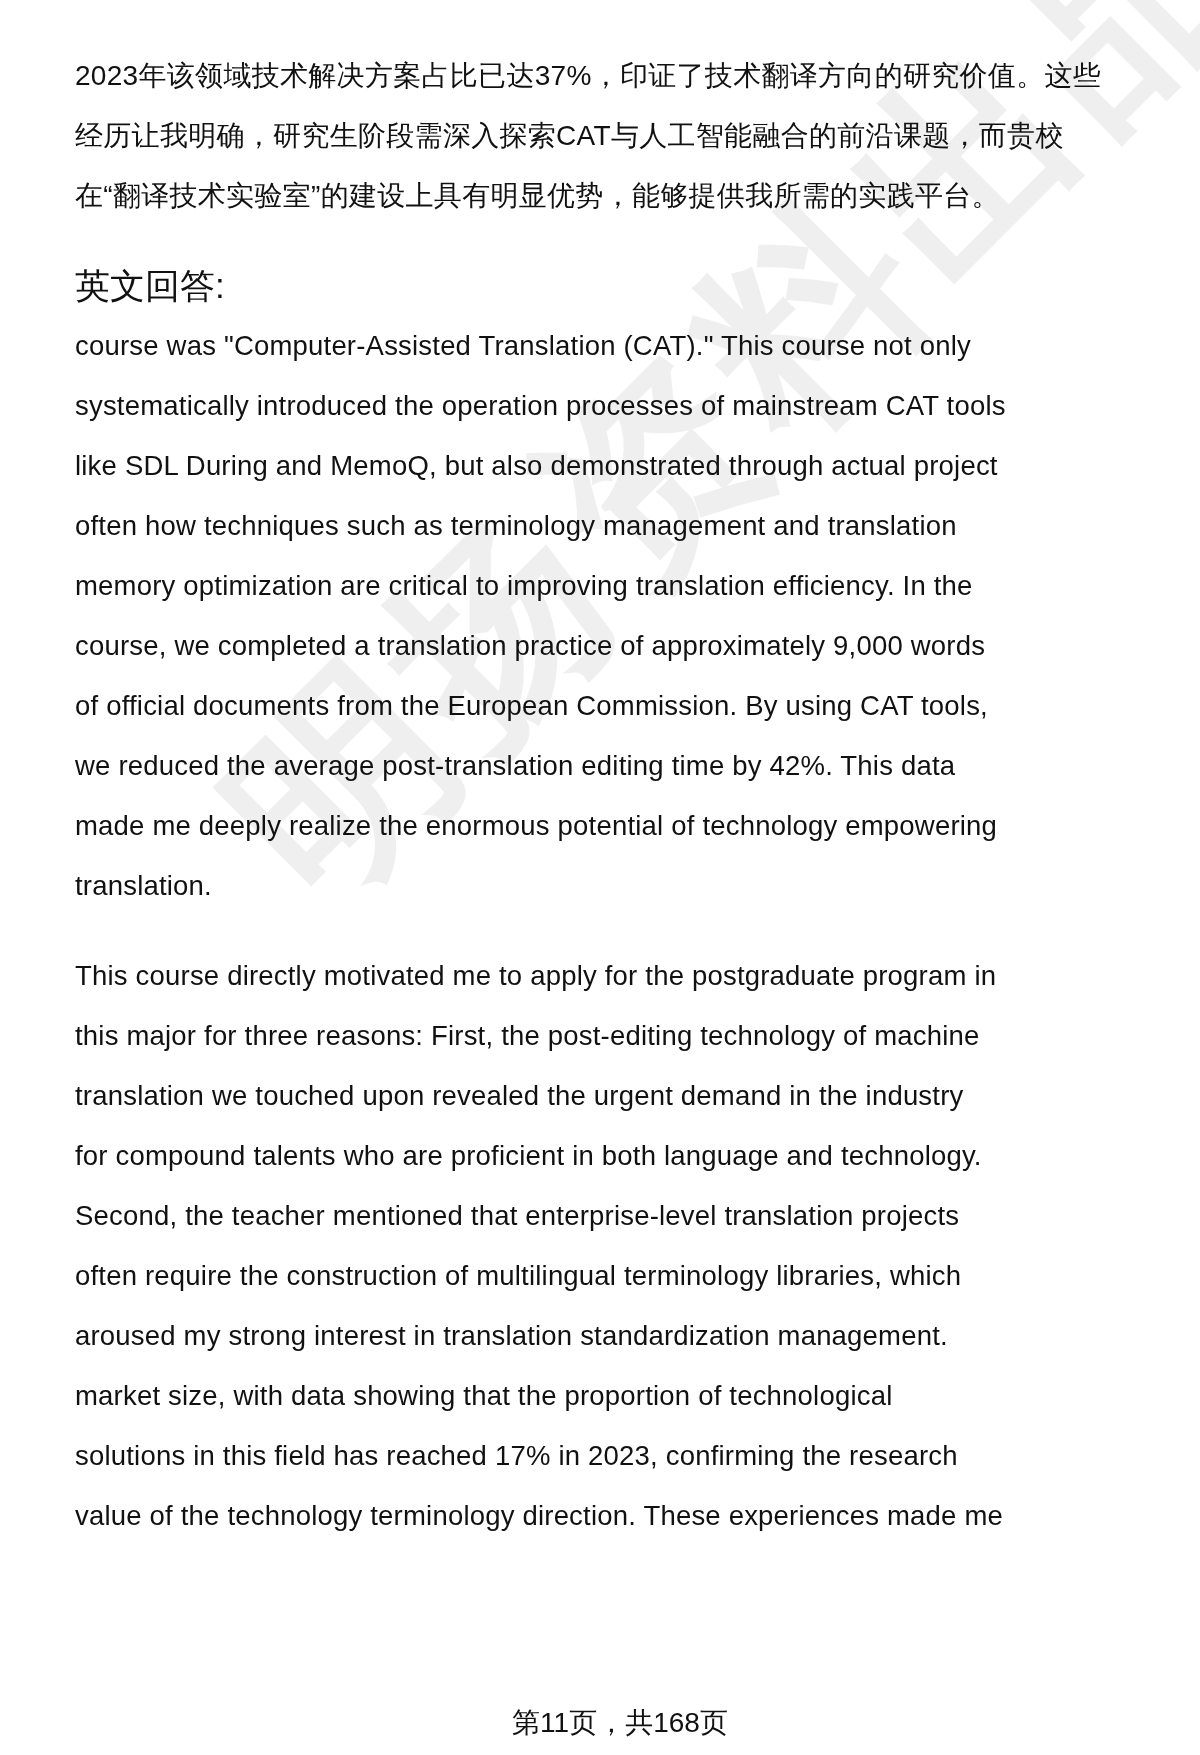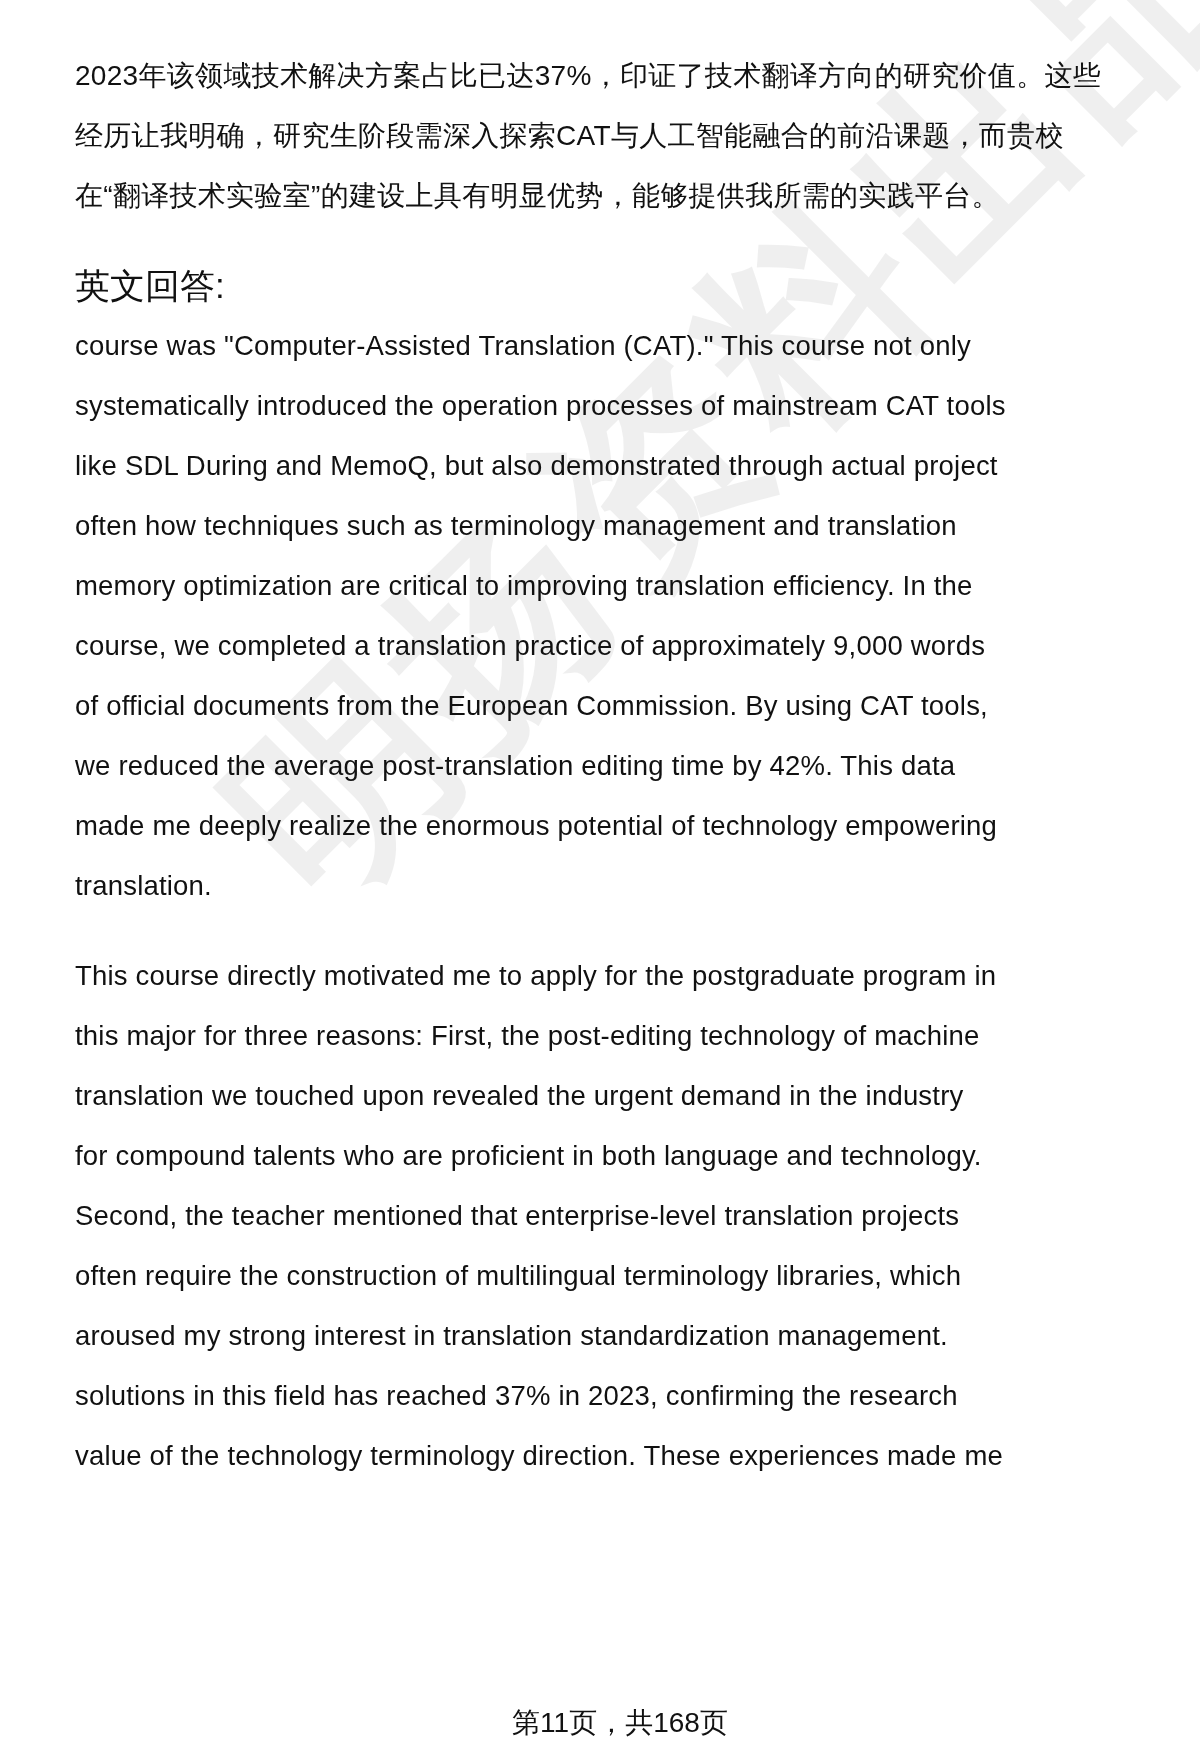--- a/index.html
+++ b/index.html
@@ -56,20 +56,21 @@
   </div>
 
   <div class="para en">
     <span class="line">This course directly motivated me to apply for the postgraduate program in</span>
     <span class="line">this major for three reasons: First, the post-editing technology of machine</span>
     <span class="line">translation we touched upon revealed the urgent demand in the industry</span>
     <span class="line">for compound talents who are proficient in both language and technology.</span>
     <span class="line">Second, the teacher mentioned that enterprise-level translation projects</span>
     <span class="line">often require the construction of multilingual terminology libraries, which</span>
     <span class="line">aroused my strong interest in translation standardization management.</span>
-    <span class="line">solutions in this field has reached 37% in 2023, confirming the research</span>
+    <span class="line">market size, with data showing that the proportion of technological</span>
+    <span class="line">solutions in this field has reached 17% in 2023, confirming the research</span>
     <span class="line">value of the technology terminology direction. These experiences made me</span>
   </div>
 </div>
 
 <div class="footer">
   <span>第11页，共168页</span>
 </div>
 
 </body></html>

